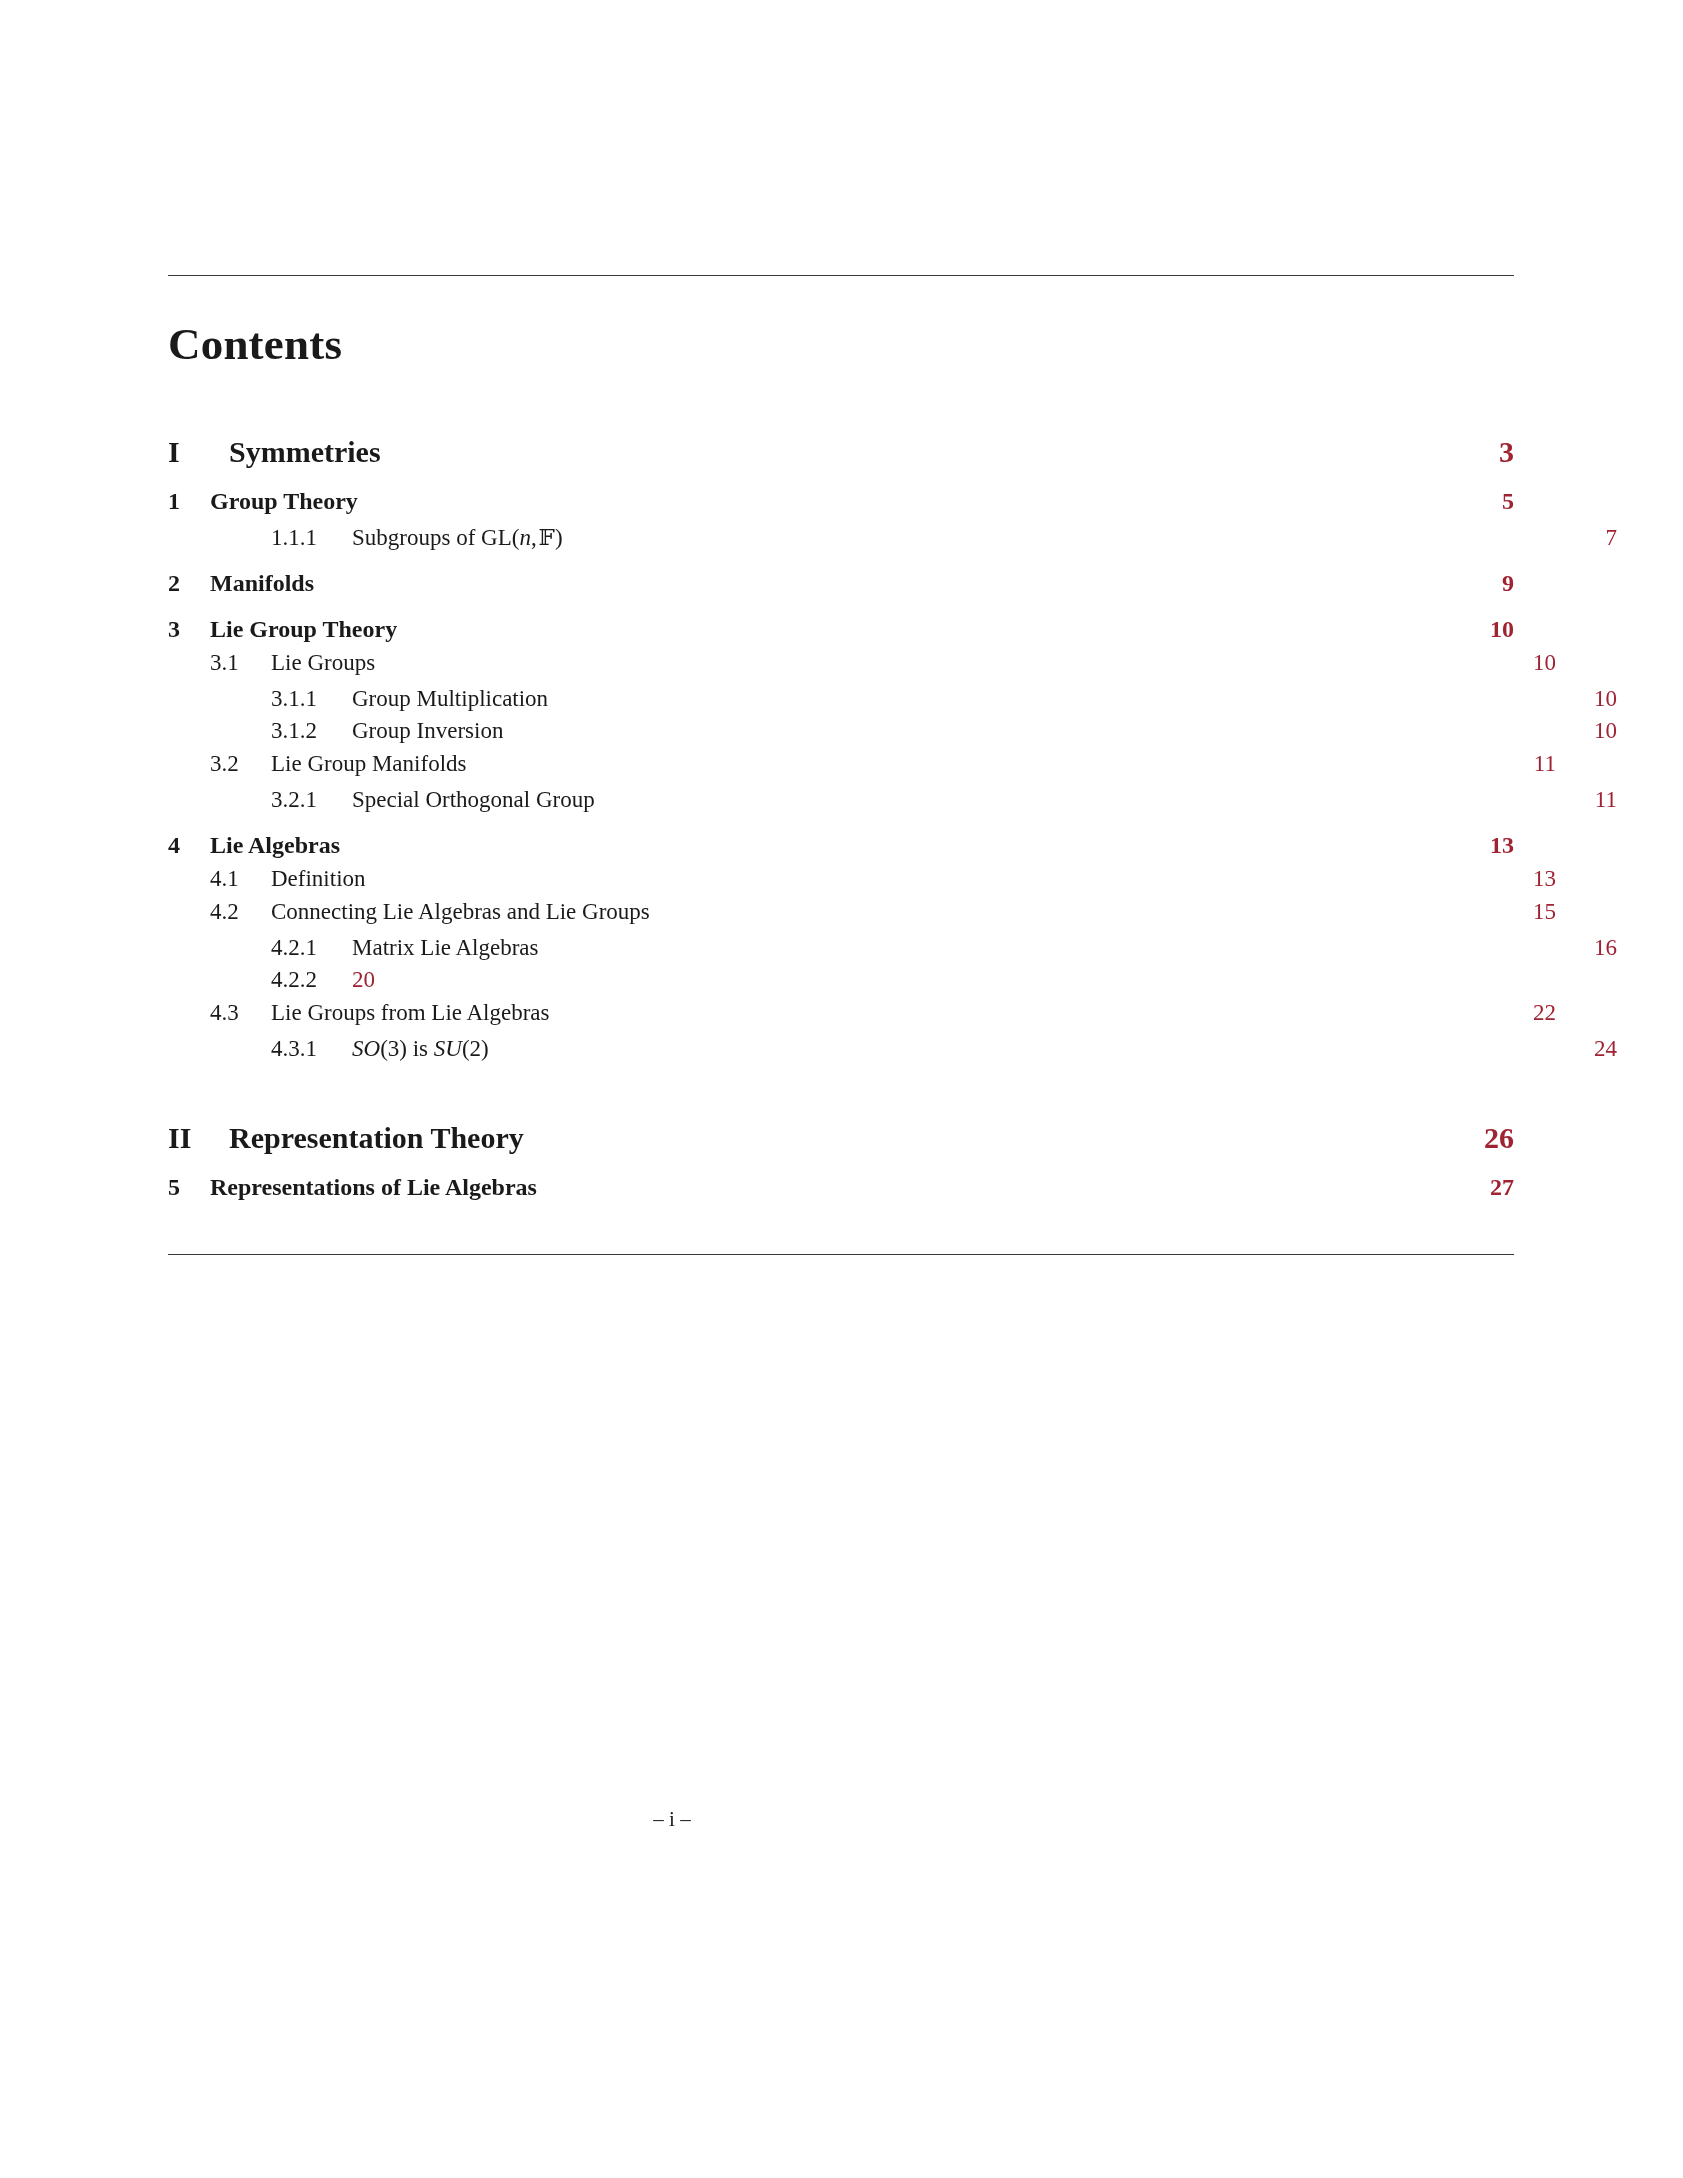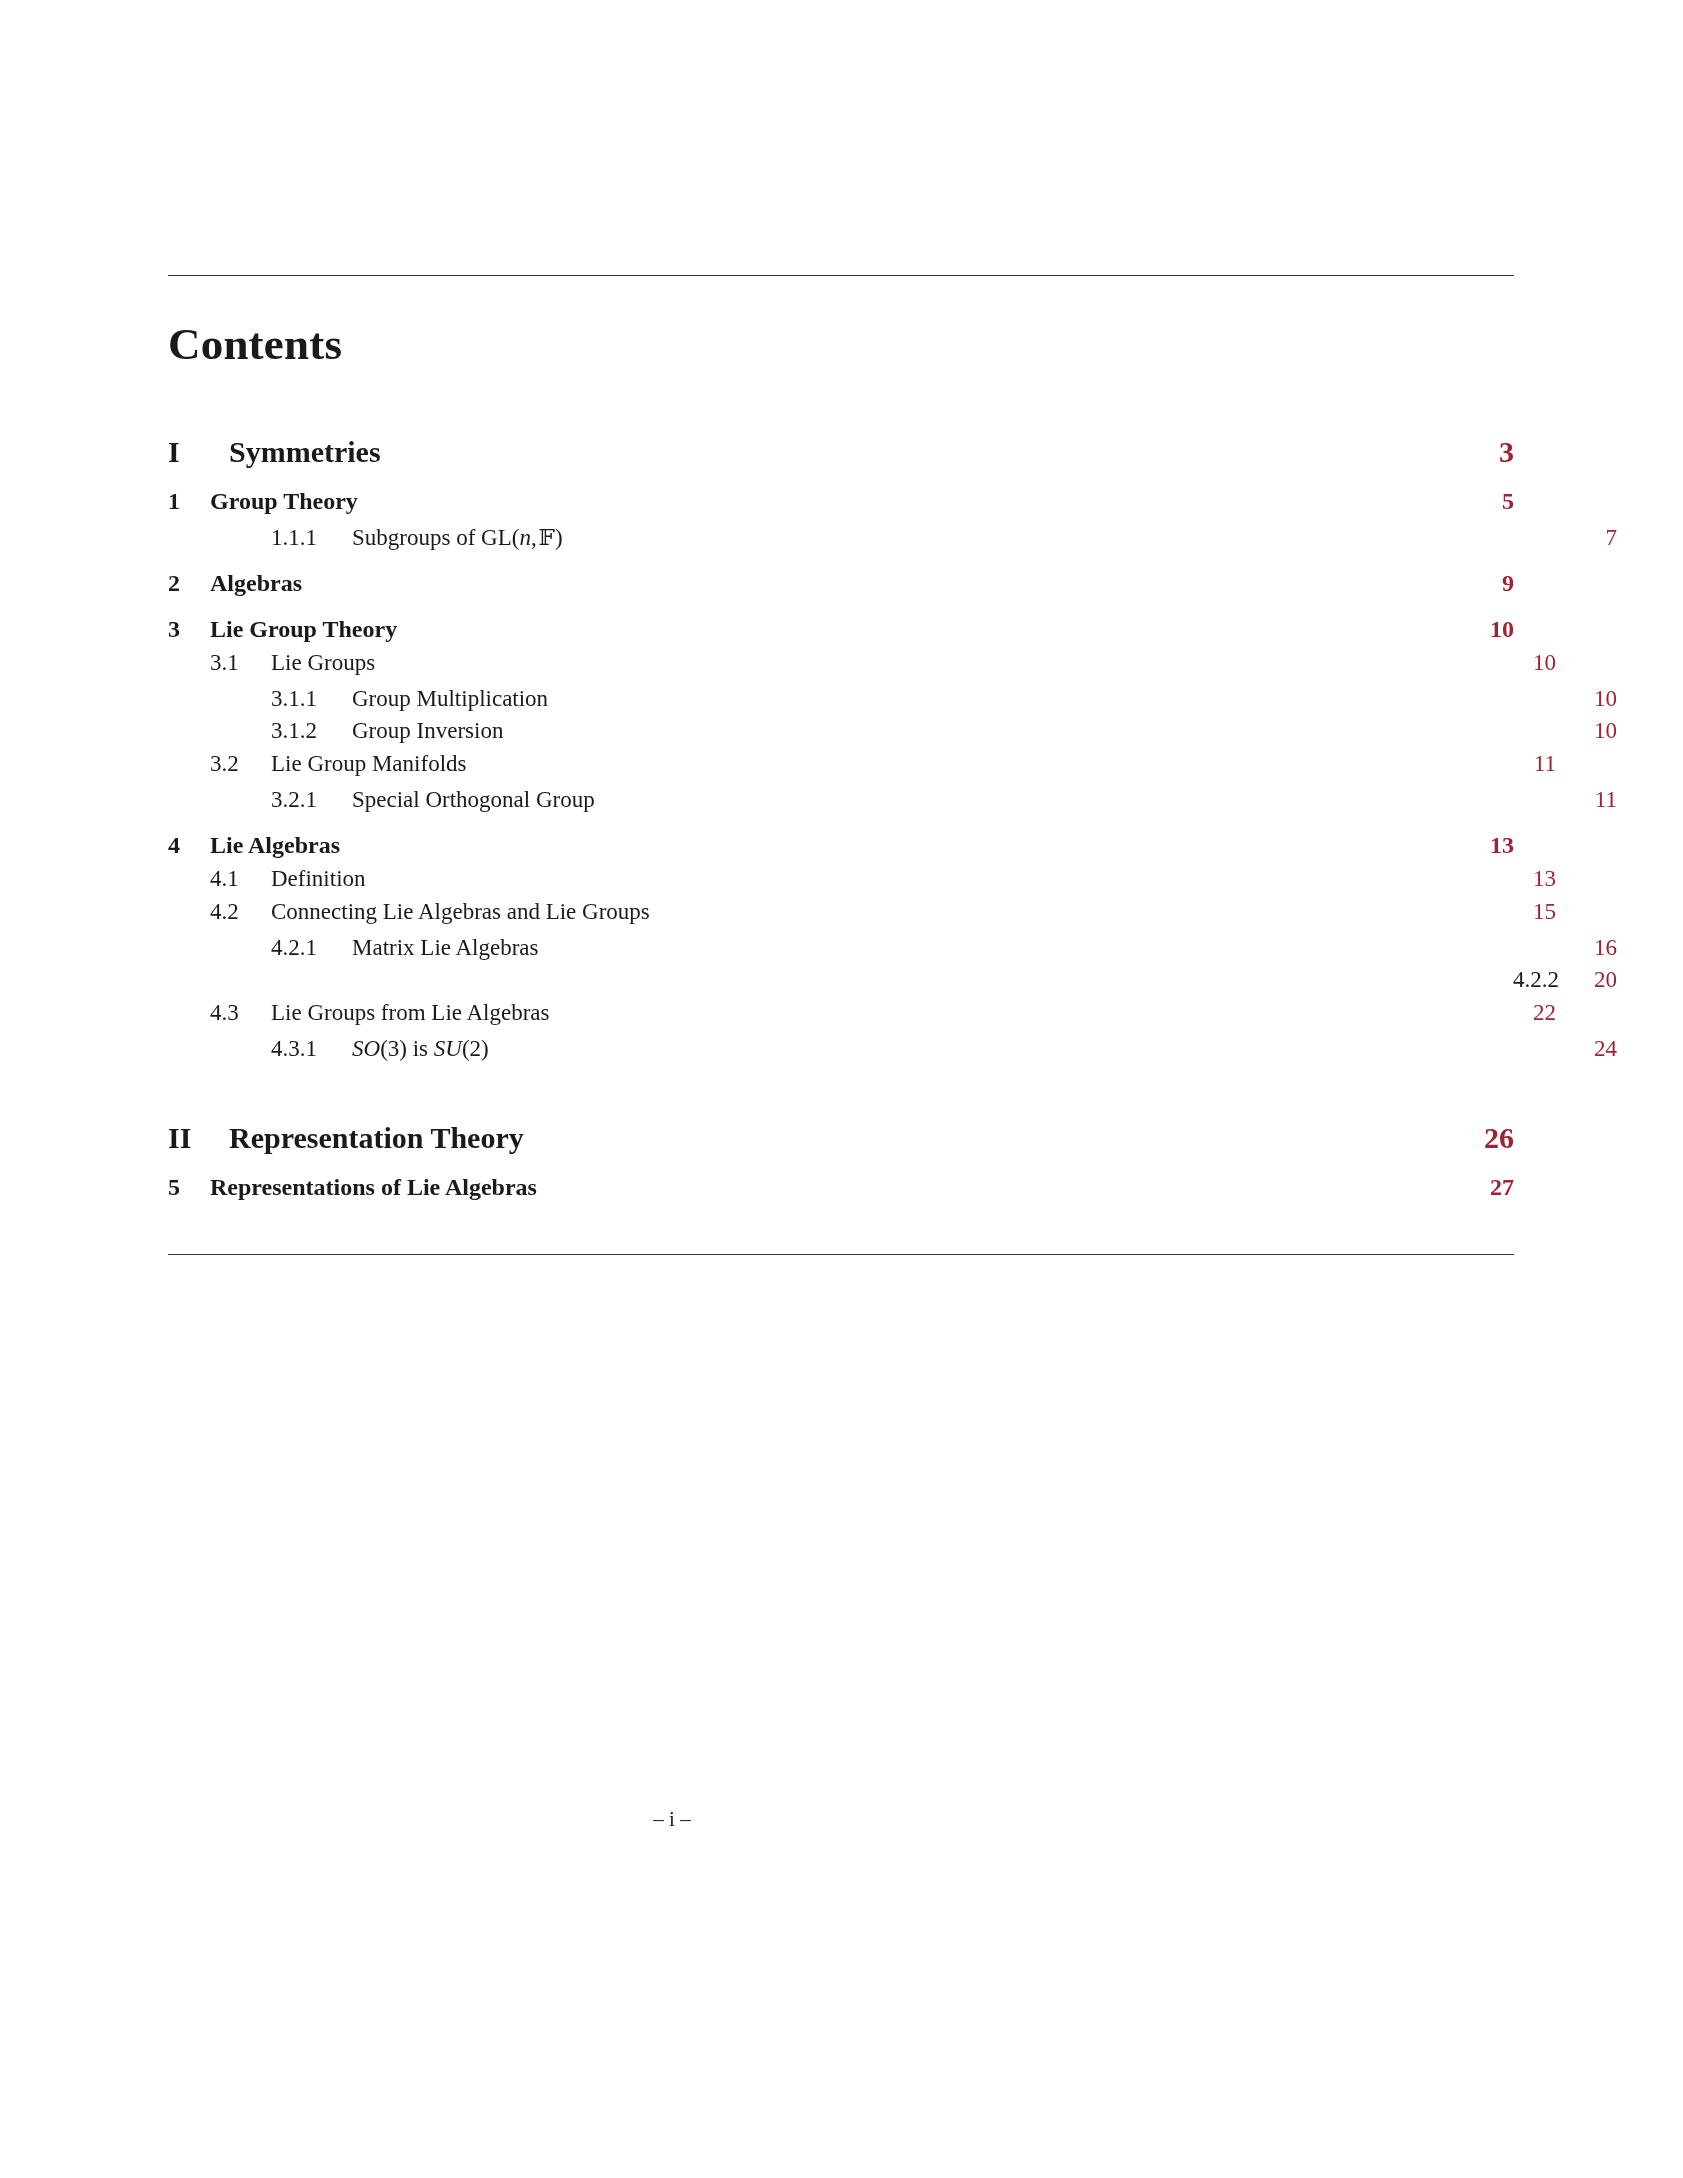--- a/index.html
+++ b/index.html
@@ -86,21 +86,21 @@
   .sec .num { width: 61px; }
 
   
   .subsec {
     font-size: 23px;
     margin-top: 13px;
     padding-left: 103px;
   }
   .subsec .num { width: 81px; }
 
-  .tight { margin-top: 9px; justify-content: flex-end; }
+  .tight { margin-top: 9px; }
 
   .grp { margin-bottom: 6px; }
 
   .bottom-rule {
     margin-top: 55px;
   }
 
   .folio {
     position: absolute;
     left: 0;
@@ -141,21 +141,21 @@
         <div class="row subsec">
           <span class="num">1.1.1</span>
           <span class="label">Subgroups of GL(<span class="mathit">n</span>, <span class="bb">𝔽</span>)</span>
           <span class="pageno">7</span>
         </div>
       </div>
 
       <div class="grp">
         <div class="row chap">
           <span class="num">2</span>
-          <span class="label">Algebras</span>
+          <span class="label">Manifolds</span>
           <span class="pageno">9</span>
         </div>
       </div>
 
       <div class="grp">
         <div class="row chap">
           <span class="num">3</span>
           <span class="label">Lie Group Theory</span>
           <span class="pageno">10</span>
         </div>

